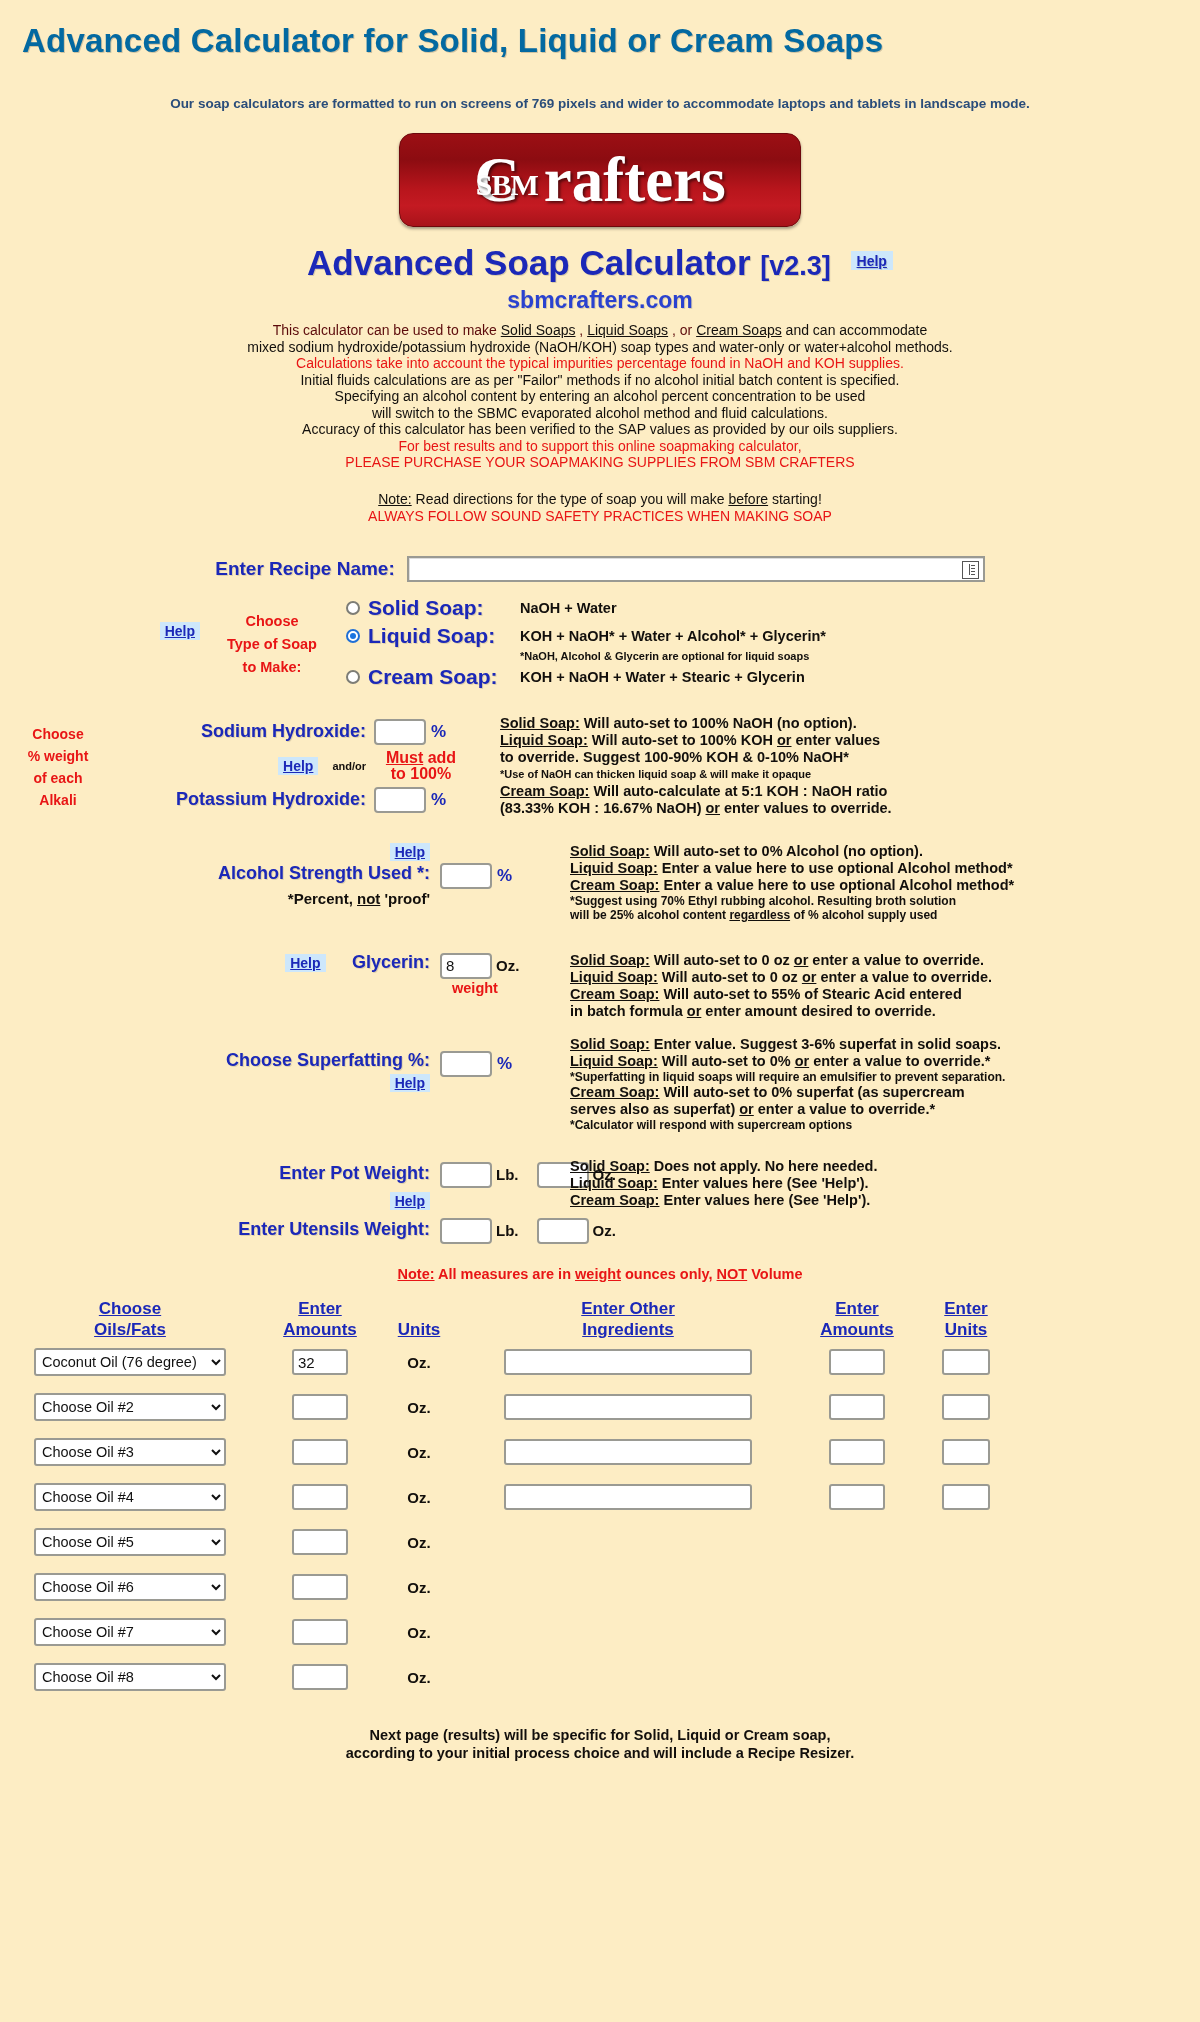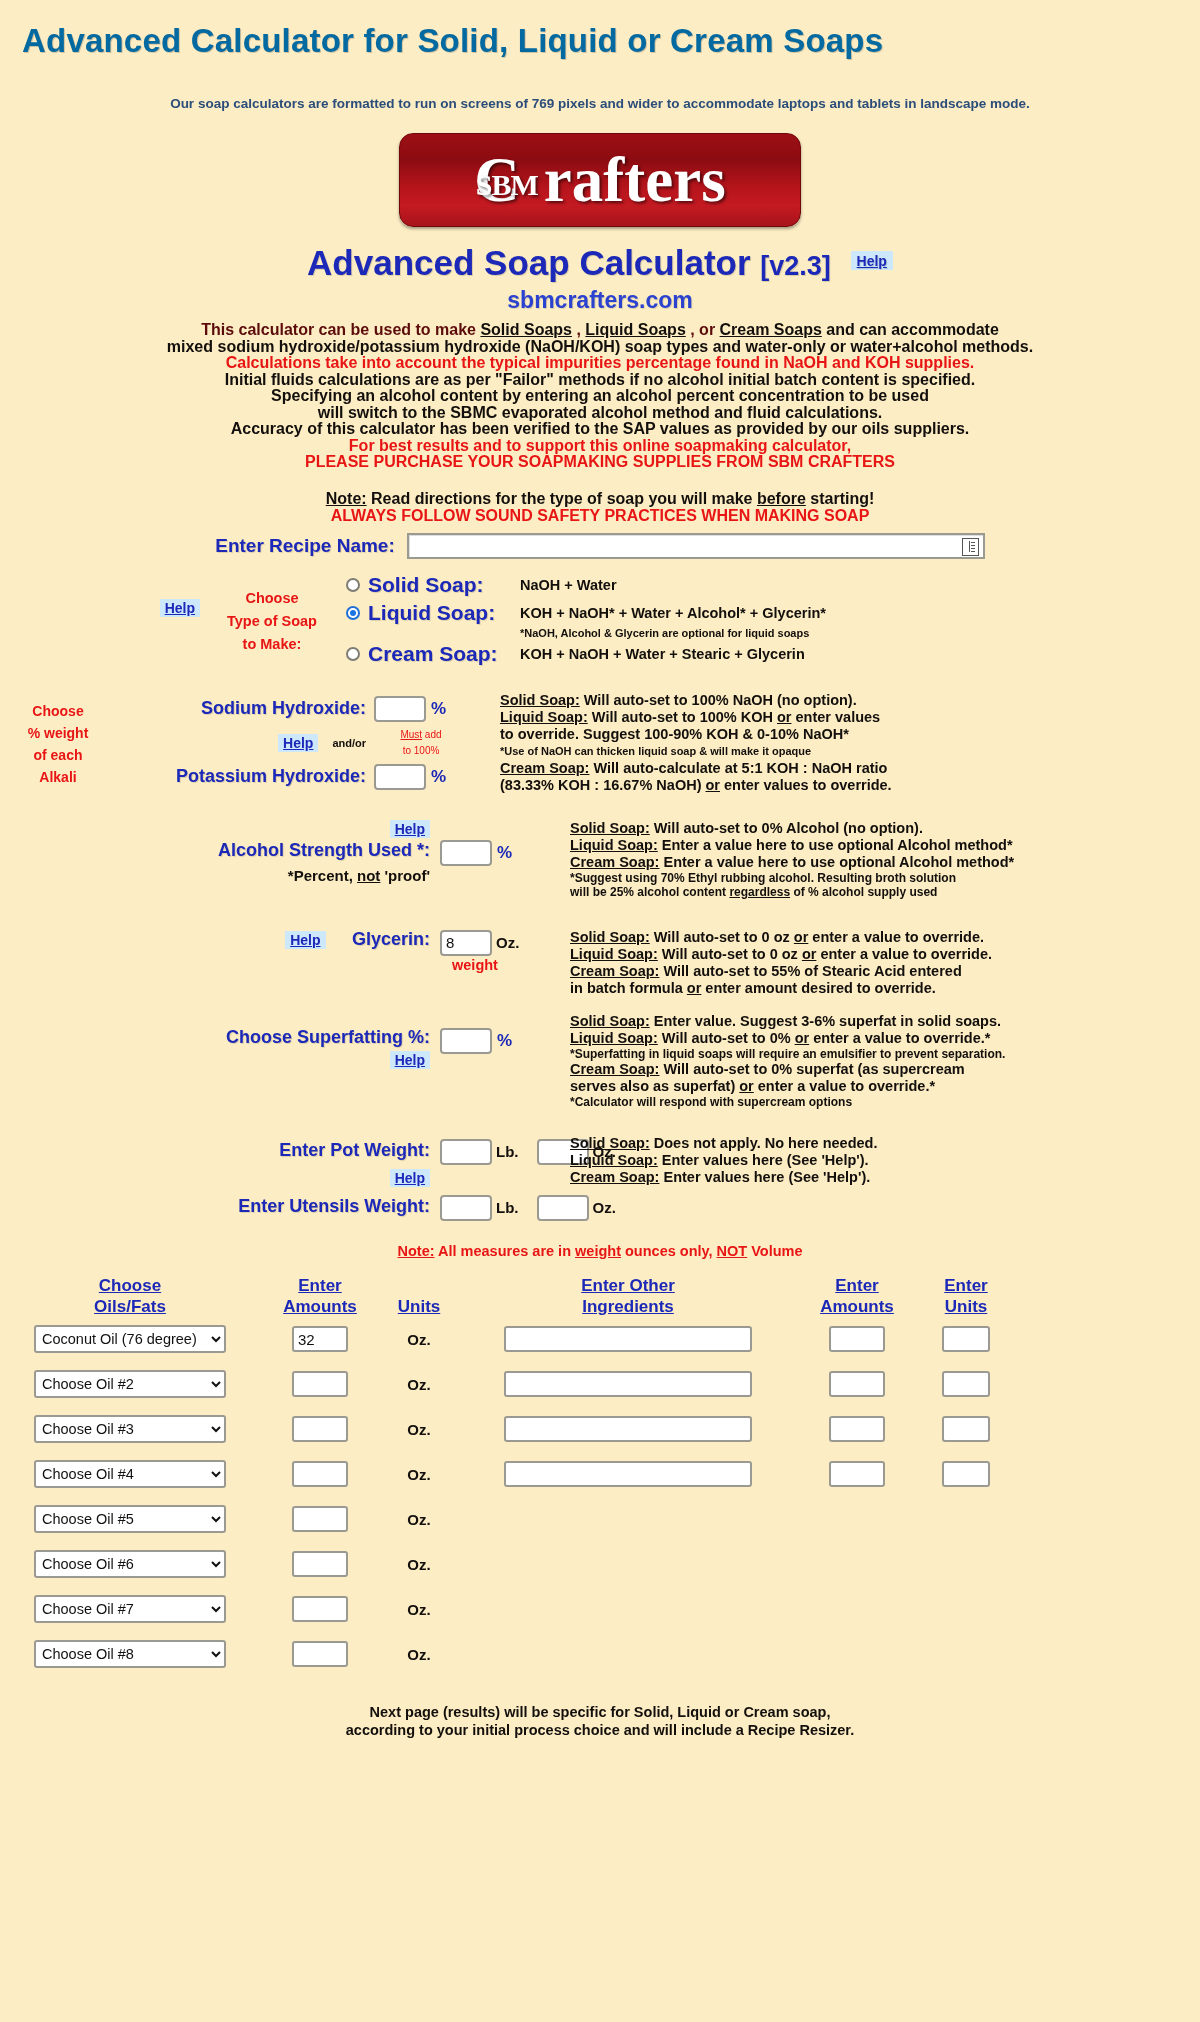--- a/index.html
+++ b/index.html
@@ -94,34 +94,34 @@
     text-align: center;
     color: #2a42cf;
     font-size: 23px;
     font-weight: bold;
     margin-top: 4px;
     text-shadow: 1px 1px 0 rgba(0,0,0,0.12);
   }
 
   
   .intro { text-align: center; margin-top: 8px; line-height: 16.5px; }
-  .intro div { font-size: 16px; font-weight: bold; }
+  .intro div { font-size: 14px; font-weight: normal; }
   .t-dark { color: #5c0b0b; }
   .t-red  { color: #e81515; }
   .t-blk  { color: #120f0c; }
   .u { text-decoration: underline; }
   .note-line {
     font-size: 17px; font-weight: bold; color: #120f0c; margin-top: 20px;
   }
   .always-line {
     font-size: 17px; font-weight: bold; color: #e81515; margin-top: 1px;
   }
 
   
-  .form { margin-top: 8px; position: relative; }
+  .form { margin-top: 31px; position: relative; }
 
   .lbl-blue {
     color: #1b28b8; font-weight: bold; font-size: 18px;
     text-shadow: 1px 1px 0 rgba(0,0,0,0.12);
   }
   .lbl-red { color: #e81515; font-weight: bold; font-size: 14.5px; }
   .blk-bold { color: #120f0c; font-weight: bold; }
 
   input[type=text], .txt {
     font-family: "Liberation Sans", sans-serif;
@@ -187,21 +187,21 @@
 
   
   .alkali { margin-top: 22px; display:flex; }
   .alk-left { width:116px; text-align:center; color:#e81515; font-weight:bold; font-size:14px; line-height:22px; padding-top: 8px;}
   .alk-mid { width: 250px; text-align: right; padding-right: 8px;}
   .alk-mid .lbl-blue { font-size: 18px; }
   .alk-row { height: 34px; display:flex; align-items:center; justify-content:flex-end; }
   .alk-fields { width: 120px; }
   .fld-row { height: 34px; display:flex; align-items:center; }
   .pct-sign { color:#1b28b8; font-weight:bold; font-size:17px; margin-left:5px; }
-  .must-add { color:#e81515; font-weight:normal; font-size:10px; text-align:center; line-height:16px; width: 94px;}
+  .must-add { color:#e81515; font-weight:bold; font-size:16px; text-align:center; line-height:16px; width: 94px;}
   .alk-desc { font-size:14.5px; font-weight:bold; color:#120f0c; line-height:17px; padding-left: 6px; }
   .alk-desc .tiny { font-size: 11px; }
 
   .help-mini {
     display:inline-block; background:#cde7fb; color:#1b28b8;
     font-size:14px; font-weight:bold; text-decoration:underline;
     padding: 1px 5px; cursor:pointer;
   }
 
   

